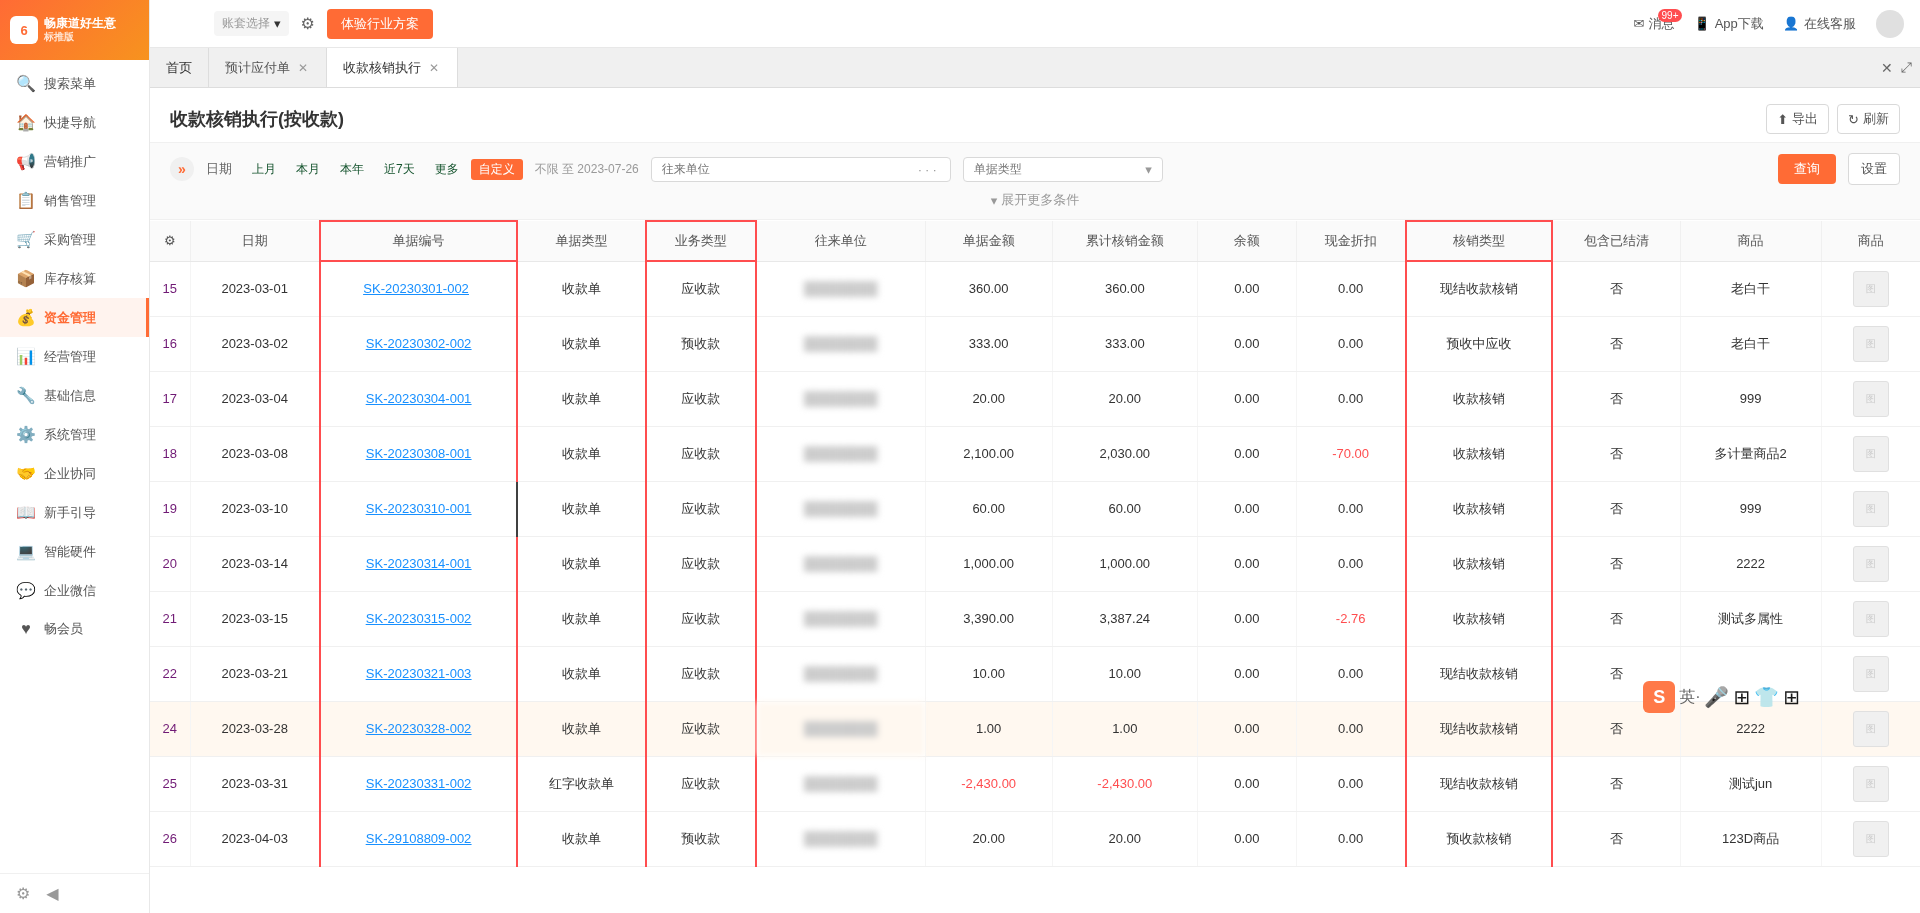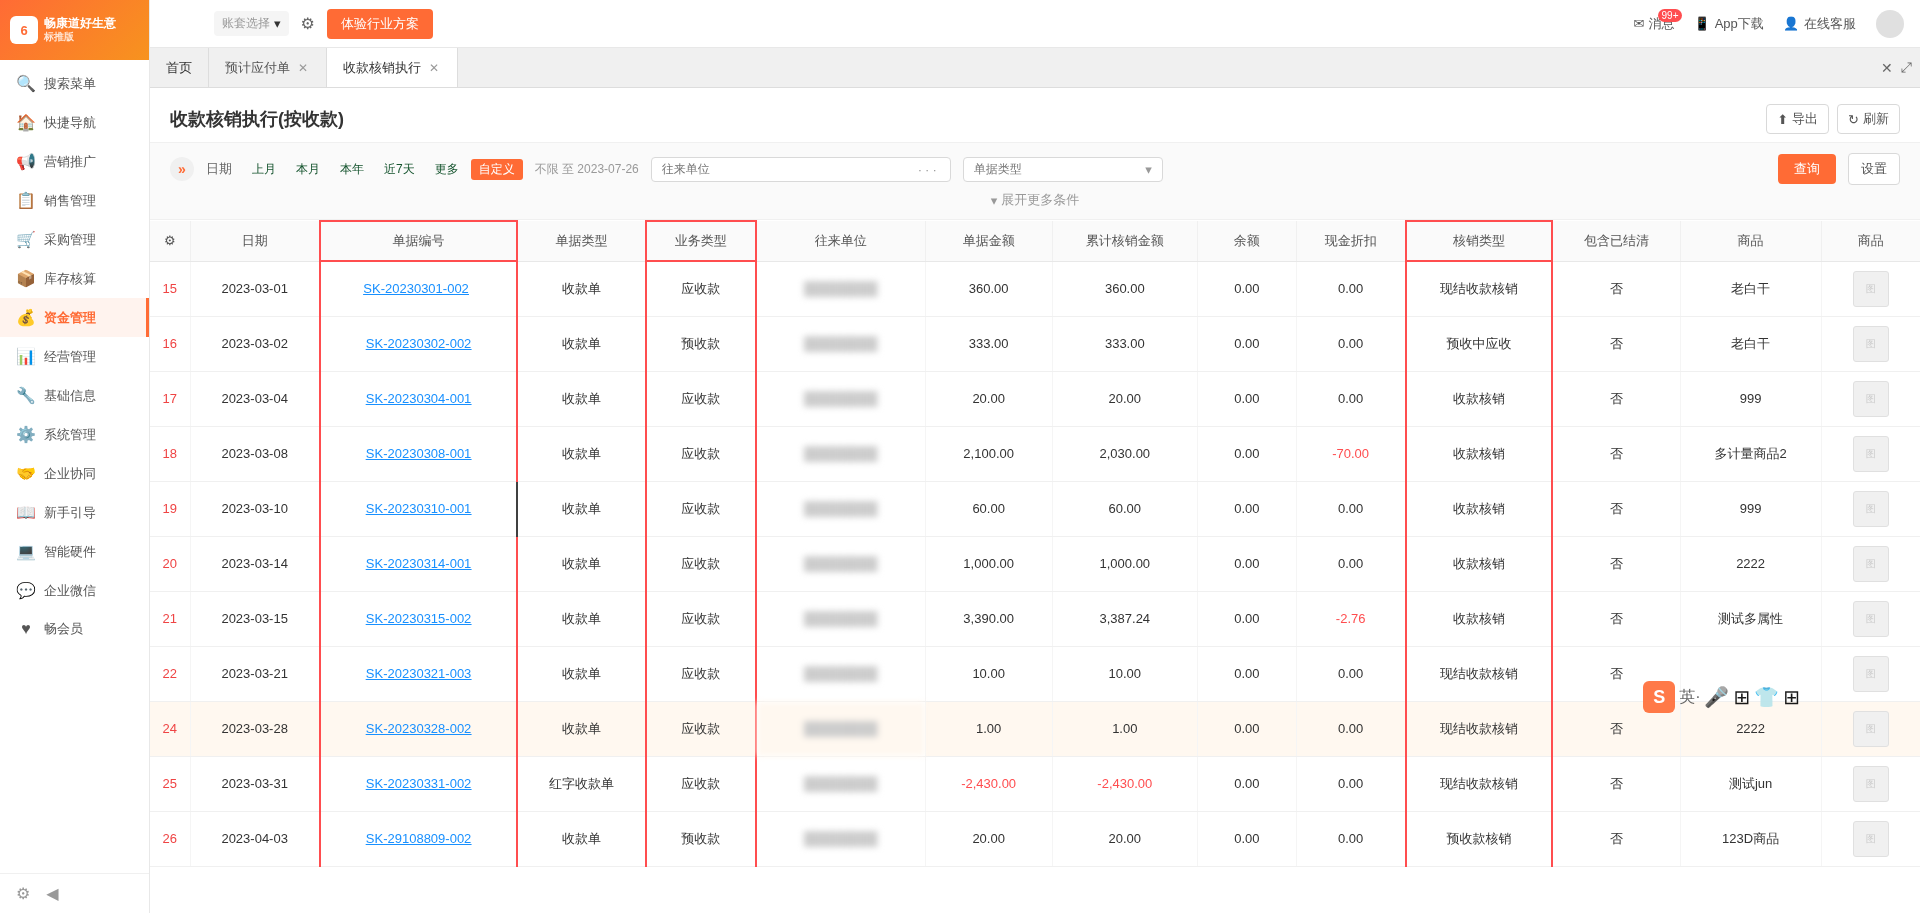--- a/index.html
+++ b/index.html
@@ -219,21 +219,21 @@
     .col-verifytype { min-width: 90px; }
     .col-settled { min-width: 70px; }
     .col-goods { min-width: 100px; }
     .col-goodsimg { min-width: 70px; }
 
     .blur-text {
       filter: blur(3px);
       user-select: none;
     }
 
-    .row-num { color: #ef4444; margin-top: 6px; }
+    .row-num { color: #701a75; margin-top: 6px; }
   </style>
 </head>
 <body>
 
 <div class="sidebar">
   <div class="sidebar-logo">
     <div class="sidebar-logo-icon">
       <span>6</span>
     </div>
     <div>

